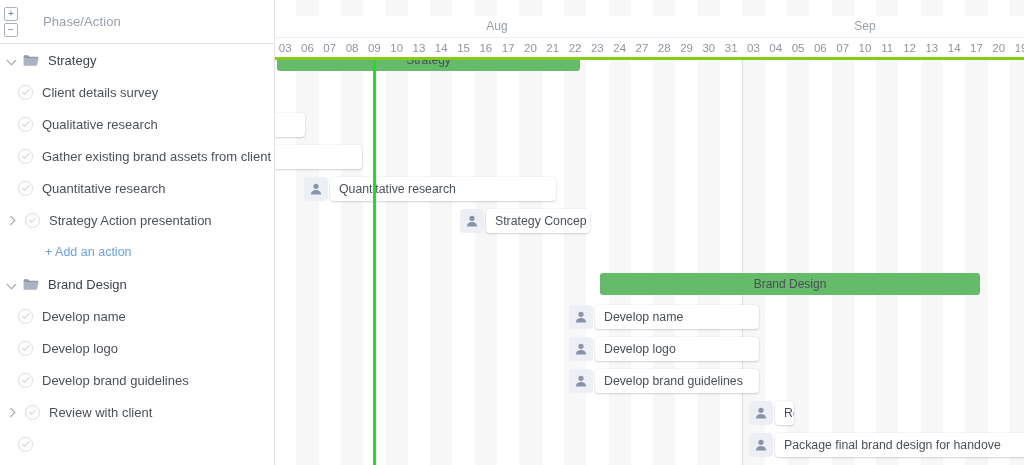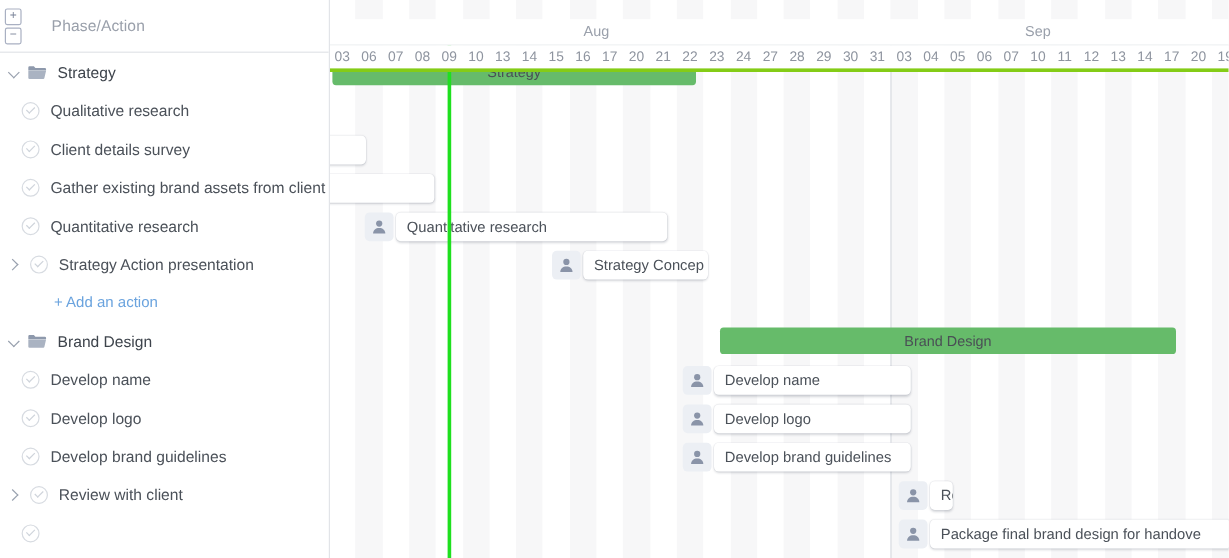--- a/index.html
+++ b/index.html
@@ -286,26 +286,26 @@
         <svg width="16" height="13" viewBox="0 0 16 13">
             <path d="M0.6 2.2a1 1 0 0 1 1-1h3.6l1.3 1.5h7.9a1 1 0 0 1 1 1v1.1H0.6z" fill="#8e99ac"></path>
             <path d="M0.6 5.0h14.8l-1.4 6.0a1 1 0 0 1-1 .8H1.6a1 1 0 0 1-1-.9z" fill="#aab3c2"></path>
           </svg>
       </div>
       <div class="row-label">Strategy</div>
     </div>
 
     <div class="row task">
       <div class="check-icon"></div>
+      <div class="row-label">Client details survey</div>
+    </div>
+
+    <div class="row task">
+      <div class="check-icon"></div>
       <div class="row-label">Qualitative research</div>
-    </div>
-
-    <div class="row task">
-      <div class="check-icon"></div>
-      <div class="row-label">Client details survey</div>
     </div>
 
     <div class="row task">
       <div class="check-icon"></div>
       <div class="row-label">Gather existing brand assets from client</div>
     </div>
 
     <div class="row task">
       <div class="check-icon"></div>
       <div class="row-label">Quantitative research</div>

